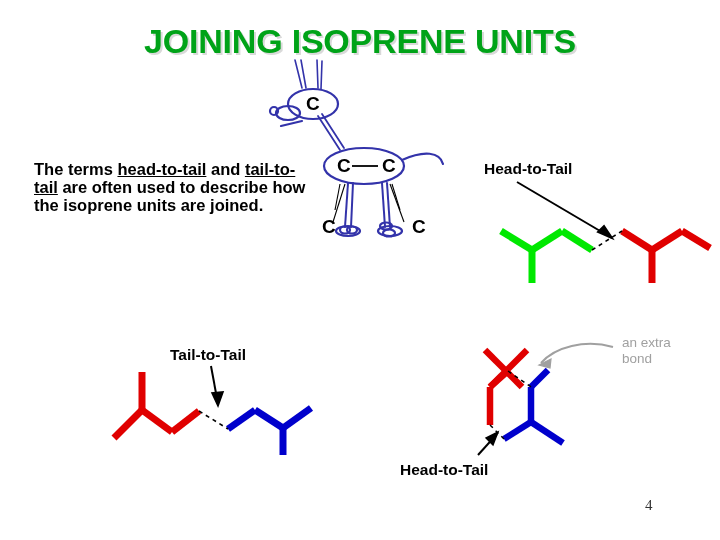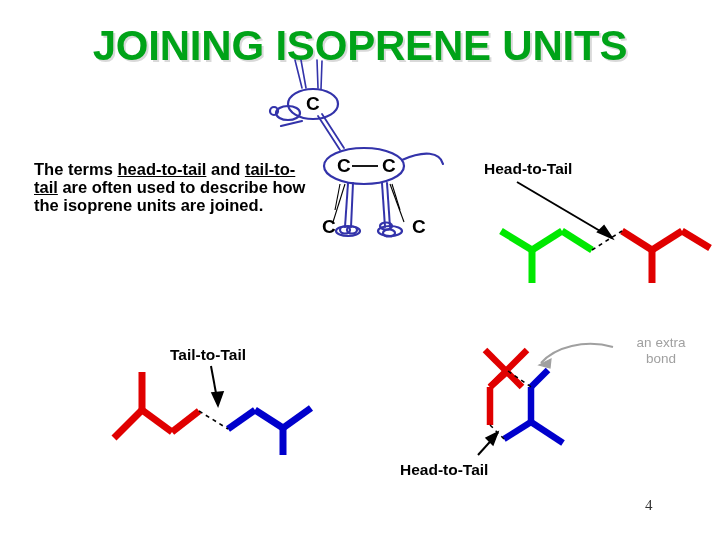--- a/index.html
+++ b/index.html
@@ -18,21 +18,21 @@
     overflow: hidden;
   }
   #slide-title {
     position: absolute;
     left: 0;
     top: 22px;
     width: 720px;
     text-align: center;
     font-family: "Liberation Sans", sans-serif;
     font-weight: bold;
-    font-size: 42px;
+    font-size: 34px;
     letter-spacing: -0.2px;
     color: #00a318;
     text-shadow: 2px 2px 0 #d9d9d9;
     white-space: nowrap;
   }
   #body-text {
     position: absolute;
     left: 34px;
     top: 160px;
     width: 278px;
@@ -67,21 +67,20 @@
   #label-extra-bond {
     position: absolute;
     left: 622px;
     top: 335px;
     width: 78px;
     font-family: "Liberation Sans", sans-serif;
     font-weight: normal;
     font-size: 13.5px;
     line-height: 16px;
     color: #a0a0a0;
-    text-align: center;
   }
   #carbon-labels span {
     position: absolute;
     font-family: "Liberation Sans", sans-serif;
     font-weight: bold;
     font-size: 19px;
     color: #000000;
   }
   #page-number {
     position: absolute;

